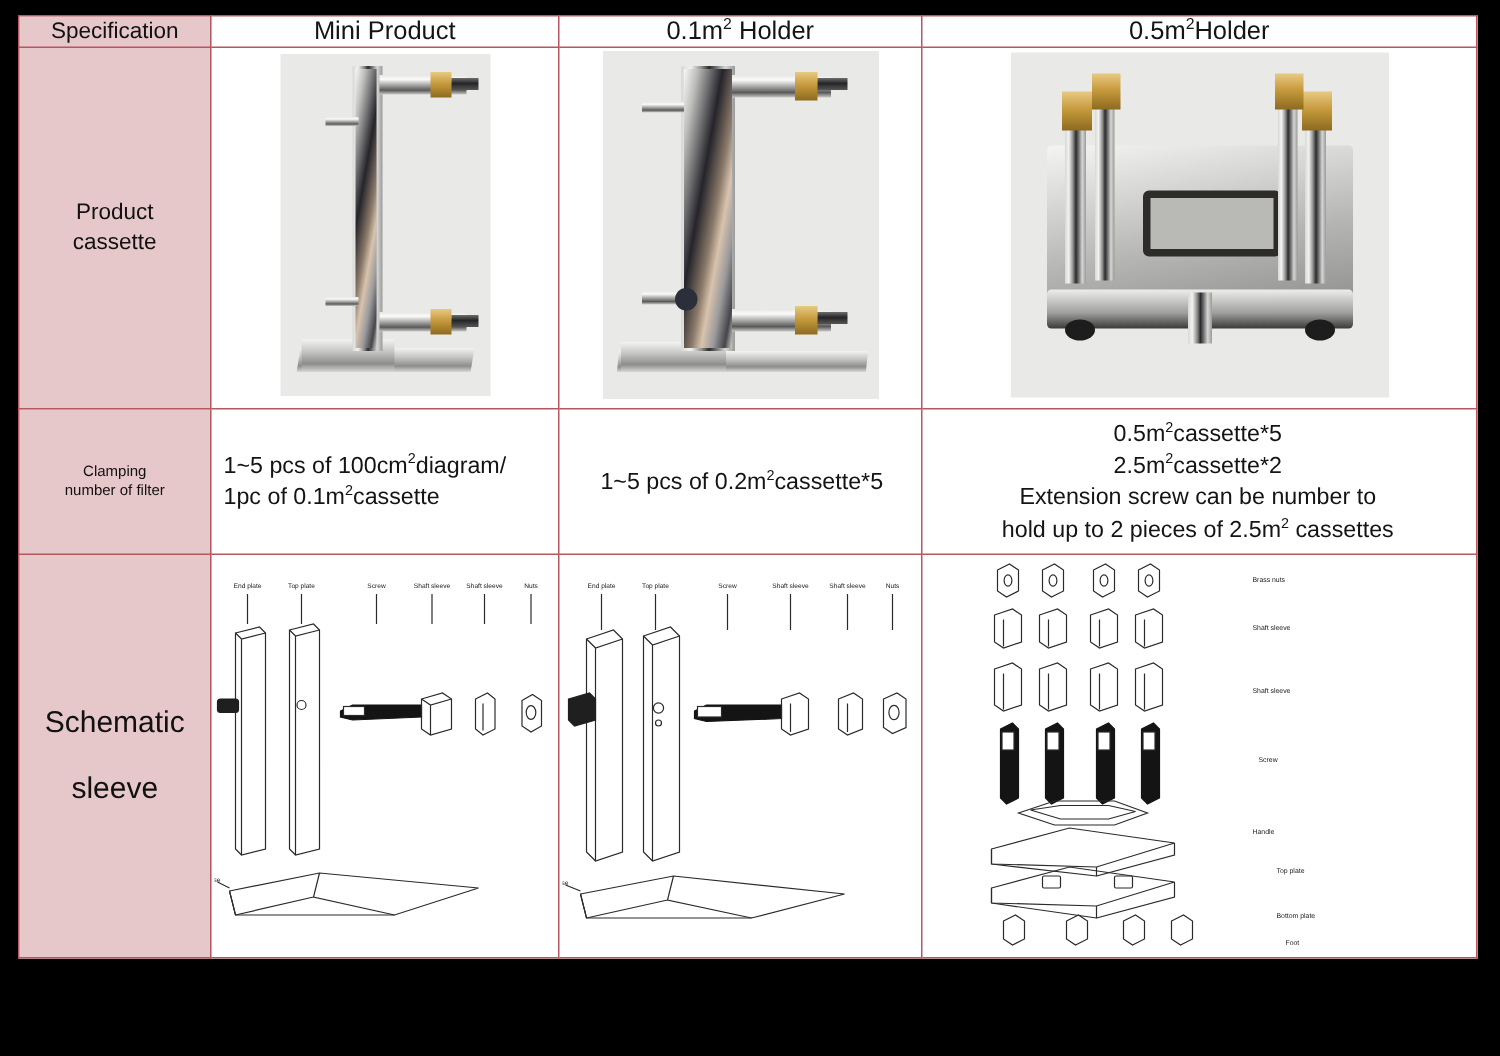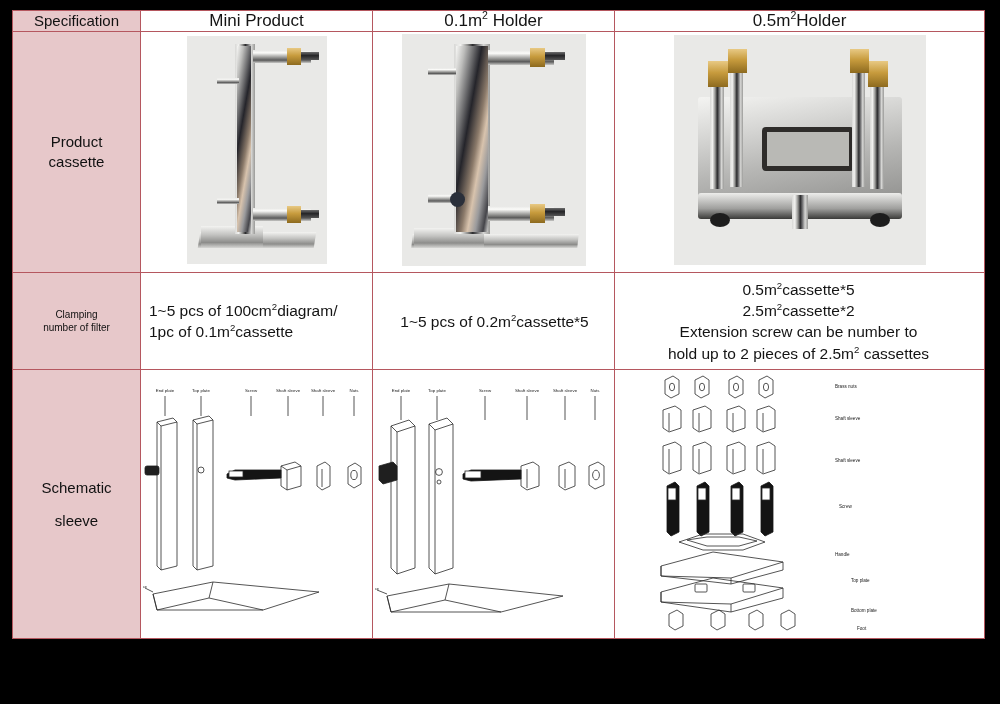--- a/index.html
+++ b/index.html
@@ -42,21 +42,21 @@
 
   .label-cell {
     background: #e7c8ca;
     text-align: center;
     font-size: 15px;
     line-height: 1.35;
     color: #111;
     padding: 4px 6px;
   }
   .label-cell.small { font-size: 10px; }
-  .label-cell.schem { font-size: 15px; line-height: 2.2; margin-left: 44px; }
+  .label-cell.schem { font-size: 20px; line-height: 2.2; margin-left: 44px; }
 
   .head-cell {
     text-align: center;
     font-size: 17px;
     padding: 11px 4px;
     background: #ffffff;
     white-space: nowrap;
   }
   sup { font-size: 0.62em; vertical-align: super; line-height: 0; }
 

